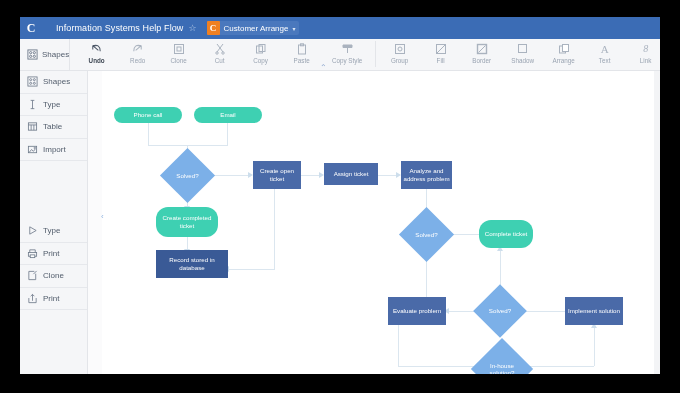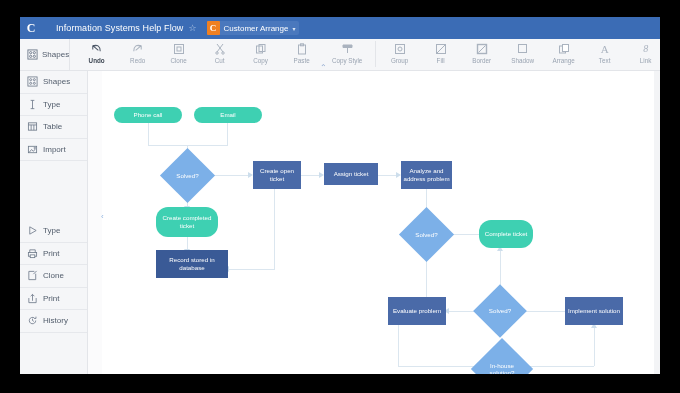--- a/index.html
+++ b/index.html
@@ -475,30 +475,20 @@
     </div>
     <div class="side-item">
       <span class="sicon">
             <svg width="11" height="11" viewBox="0 0 12 12" fill="none" stroke="#6e7a8a" stroke-width=".9">
               <path d="M2 5.5 L2 10.5 L10 10.5 L10 5.5"></path>
               <path d="M6 8.5 L6 1.5 M4 3.5 L6 1.5 L8 3.5"></path>
             </svg>
           </span>
       <span class="slabel">Print</span>
     </div>
-    <div class="side-item">
-      <span class="sicon">
-            <svg width="11" height="11" viewBox="0 0 12 12" fill="none" stroke="#6e7a8a" stroke-width=".9">
-              <path d="M9.5 6 A3.5 3.5 0 1 1 8 3.2"></path>
-              <path d="M6 4 L6 6 L7.5 7"></path>
-              <path d="M9.8 1.8 L9.8 3.8 L7.8 3.8"></path>
-            </svg>
-          </span>
-      <span class="slabel">History</span>
-    </div>
   </div>
 
   <div class="canvas">
     <div class="canvas-left-strip"></div>
     <div class="panel-toggle">‹</div>
     <div class="canvas-right-strip"></div>
 
     <div class="conn v" style="left:60px; top:52px; height:22px;"></div>
     <div class="conn v" style="left:139px; top:52px; height:22px;"></div>
     <div class="conn h" style="left:60px; top:74px; width:80px;"></div>

